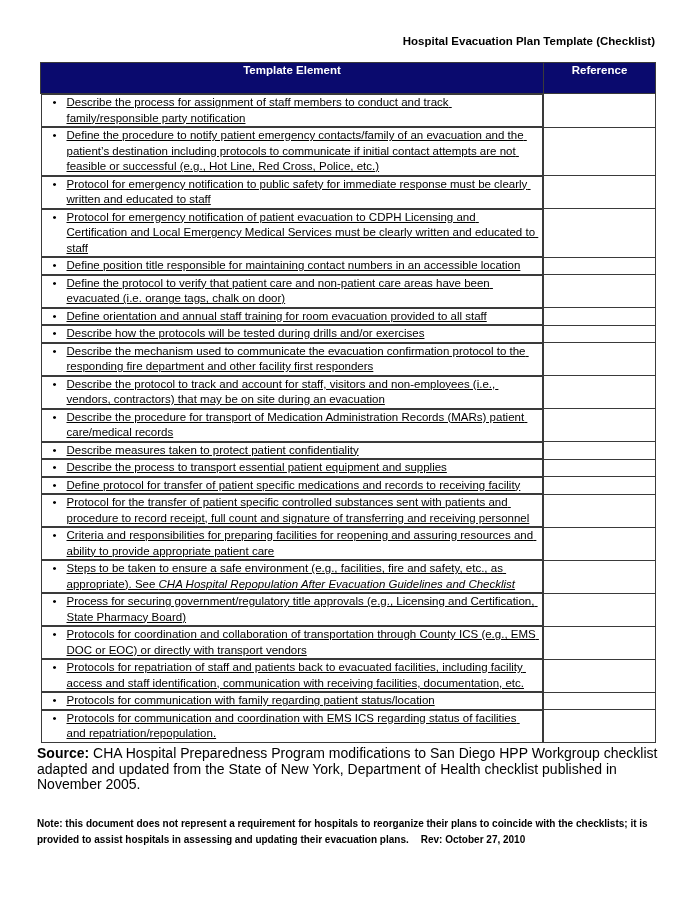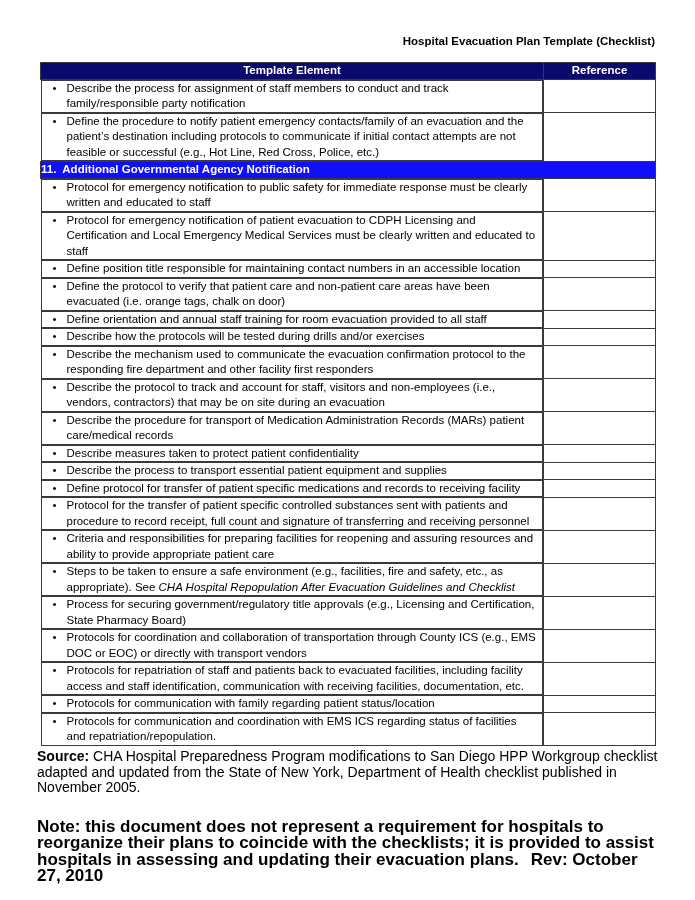--- a/index.html
+++ b/index.html
@@ -34,21 +34,21 @@
   table.checklist th, table.checklist td {
     border: 1px solid var(--border-color);
     padding: 0;
     vertical-align: top;
   }
   thead th {
     background: var(--header-bg);
     color: #ffffff;
     font-weight: bold;
     text-align: center;
-    height: 16px;
+    height: 31px;
     font-size: 11.5px;
   }
   .section-row td {
     background: var(--section-bg);
     color: #ffffff;
     font-weight: bold;
     padding: 0 2px 1px 6px;
     white-space: pre-wrap;
     height: 16px;
   }
@@ -57,32 +57,33 @@
     flex: 0 0 25px;
     width: 25px;
     text-align: left;
     padding-left: 11px;
     font-size: 11.5px;
   }
   .item-text {
     flex: 1;
     padding-right: 4px;
     white-space: pre-wrap;
+    text-decoration: underline;
   }
   .ref-cell { background: #ffffff; }
   .source {
     width: 622px;
     font-size: 14px;
     line-height: 15.5px;
     margin: 3px 0 0 -3px;
   }
   .source .src-label { font-weight: bold; }
   .note {
     width: 622px;
-    font-size: 17px;
+    font-size: 10px;
     line-height: 16.5px;
     font-weight: bold;
     margin: 23px 0 4px -3px;
   }
   .note .rev { margin-left: 12px; }
 </style>
 </head>
 <body>
 
 <div class="page">
@@ -108,23 +109,20 @@
           </td>
           <td class="ref-cell"></td>
         </tr>
         <tr class="item-row">
           <td class="item-cell">
             <span class="bullet">•</span>
             <span class="item-text"><span>Define the procedure to notify patient emergency contacts/family of an evacuation and the patient’s destination including protocols to communicate if initial contact attempts are not feasible or successful (e.g., Hot Line, Red Cross, Police, etc.)</span></span>
           </td>
           <td class="ref-cell"></td>
         </tr>
-        <tr class="section-row">
-          <td colspan="2">11.  Additional Governmental Agency Notification</td>
-        </tr>
         <tr class="item-row">
           <td class="item-cell">
             <span class="bullet">•</span>
             <span class="item-text"><span>Protocol for emergency notification to public safety for immediate response must be clearly written and educated to staff</span></span>
           </td>
           <td class="ref-cell"></td>
         </tr>
         <tr class="item-row">
           <td class="item-cell">
             <span class="bullet">•</span>

